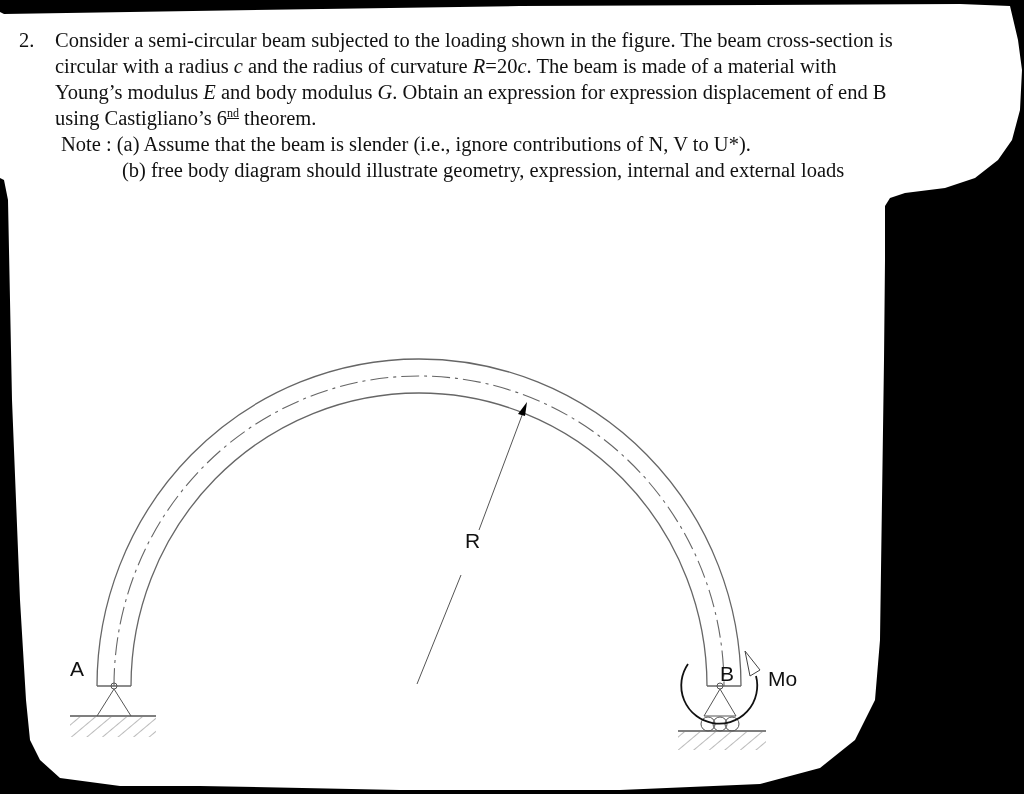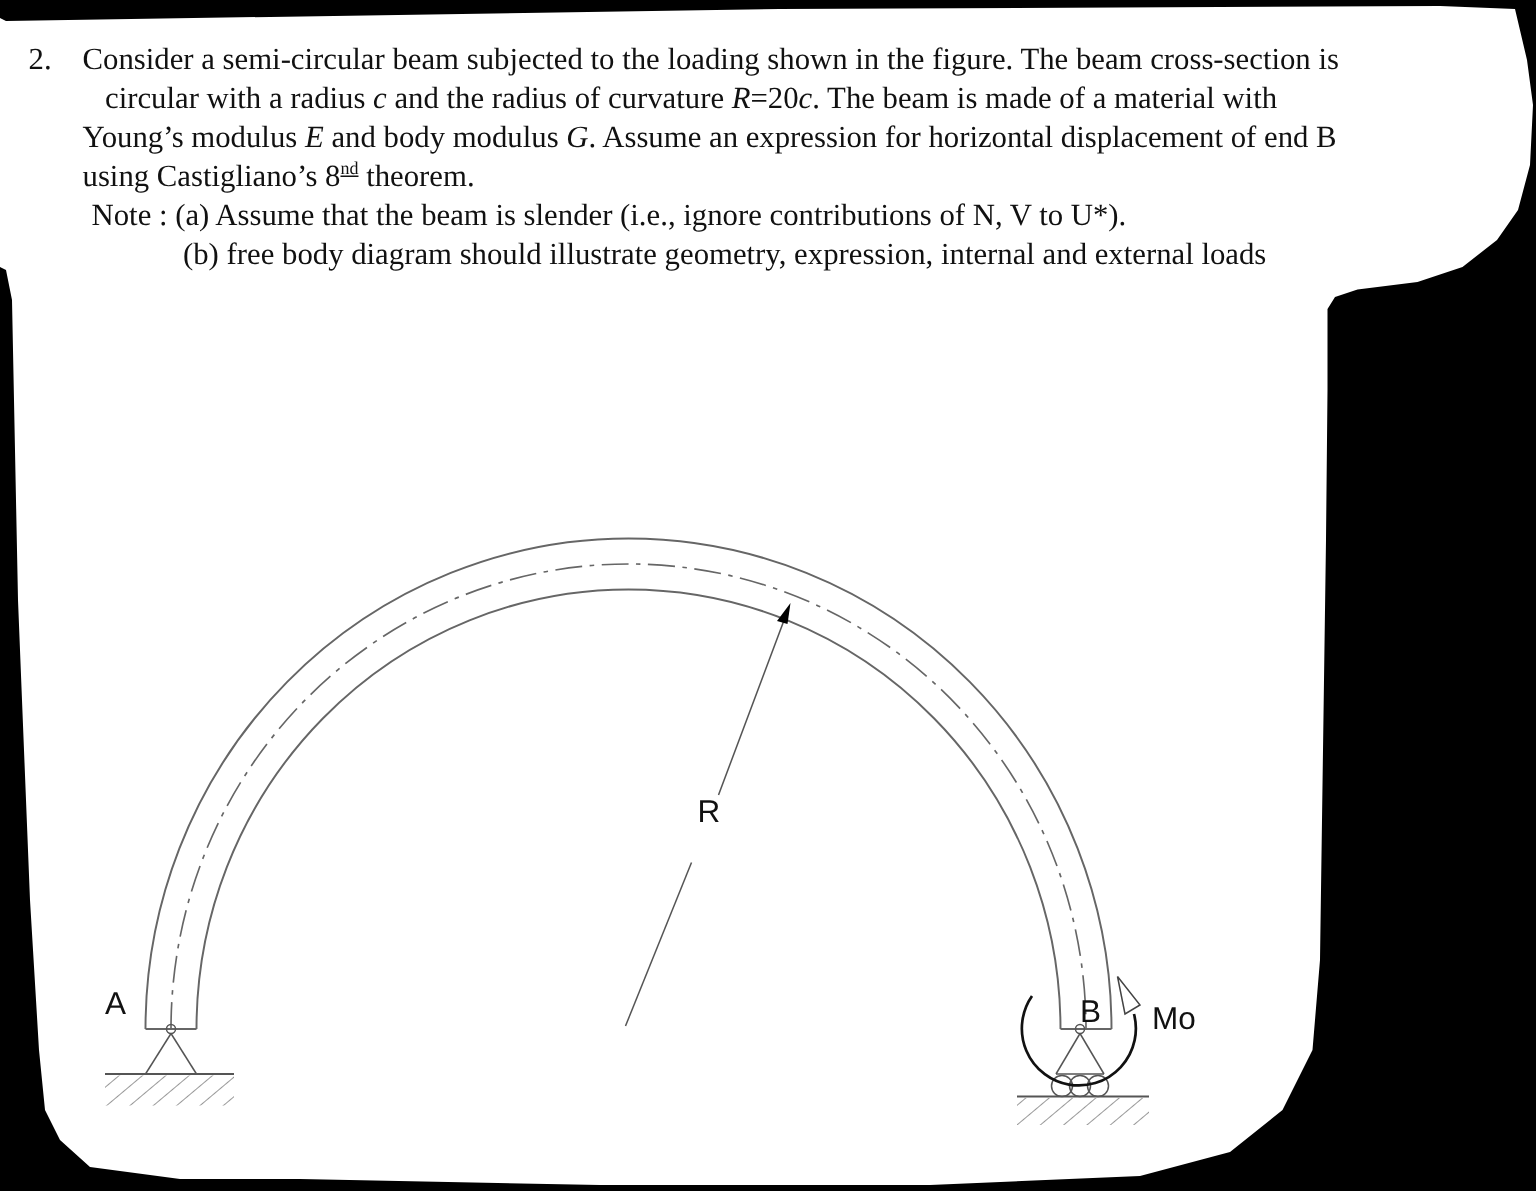--- a/index.html
+++ b/index.html
@@ -22,23 +22,23 @@
 </head>
 <body>
 
 <svg id="bg" width="1024" height="794" viewBox="0 0 1024 794">
   <path fill="#fff" d="M4,14 L520,6 L960,4 L1010,6 L1018,40 L1022,70 L1020,110 L1012,140 L998,160 L975,178 L945,188 L905,193 L890,198 L885,206 L885,260 L884,360 L882,500 L880,640 L875,700 L855,740 L820,768 L760,784 L620,790 L400,790 L200,786 L120,786 L60,778 L40,760 L30,740 L26,700 L20,600 L12,400 L8,200 L4,180 L0,178 L0,12 Z"></path>
 </svg>
 
 <div class="problem">
   <span class="num">2.</span>
   <span class="line" style="left:55px;top:27px">Consider a semi-circular beam subjected to the loading shown in the figure. The beam cross-section is</span>
-  <span class="line" style="left:70px;top:53px"><span>circular with a radius </span><i>c</i><span>  and the radius of curvature </span><i>R</i><span>=20</span><i>c</i><span>. The beam is made of a material with</span></span>
-  <span class="line" style="left:55px;top:79px"><span>Young’s modulus </span><i>E</i><span> and body modulus </span><i>G</i><span>. Assume an expression for horizontal displacement of end B</span></span>
-  <span class="line" style="left:55px;top:105px"><span>using Castigliano’s 8</span><sup>nd</sup><span> theorem.</span></span>
+  <span class="line" style="left:55px;top:53px"><span>circular with a radius </span><i>c</i><span>  and the radius of curvature </span><i>R</i><span>=20</span><i>c</i><span>. The beam is made of a material with</span></span>
+  <span class="line" style="left:55px;top:79px"><span>Young’s modulus </span><i>E</i><span> and body modulus </span><i>G</i><span>. Obtain an expression for expression displacement of end B</span></span>
+  <span class="line" style="left:55px;top:105px"><span>using Castigliano’s 6</span><sup>nd</sup><span> theorem.</span></span>
   <span class="line" style="left:61px;top:131px">Note : (a) Assume that the beam is slender (i.e., ignore contributions of  N, V to U*).</span>
   <span class="line" style="left:122px;top:157px">(b) free body diagram should illustrate geometry, expression, internal and external loads</span>
 </div>
 
 <svg width="1024" height="794" viewBox="0 0 1024 794" style="position:absolute;left:0;top:0">
   <defs>
     <pattern id="hatch" width="10" height="10" patternUnits="userSpaceOnUse" patternTransform="rotate(50)">
       <line x1="0" y1="0" x2="0" y2="10" stroke="#777" stroke-width="1"></line>
     </pattern>
   </defs>

